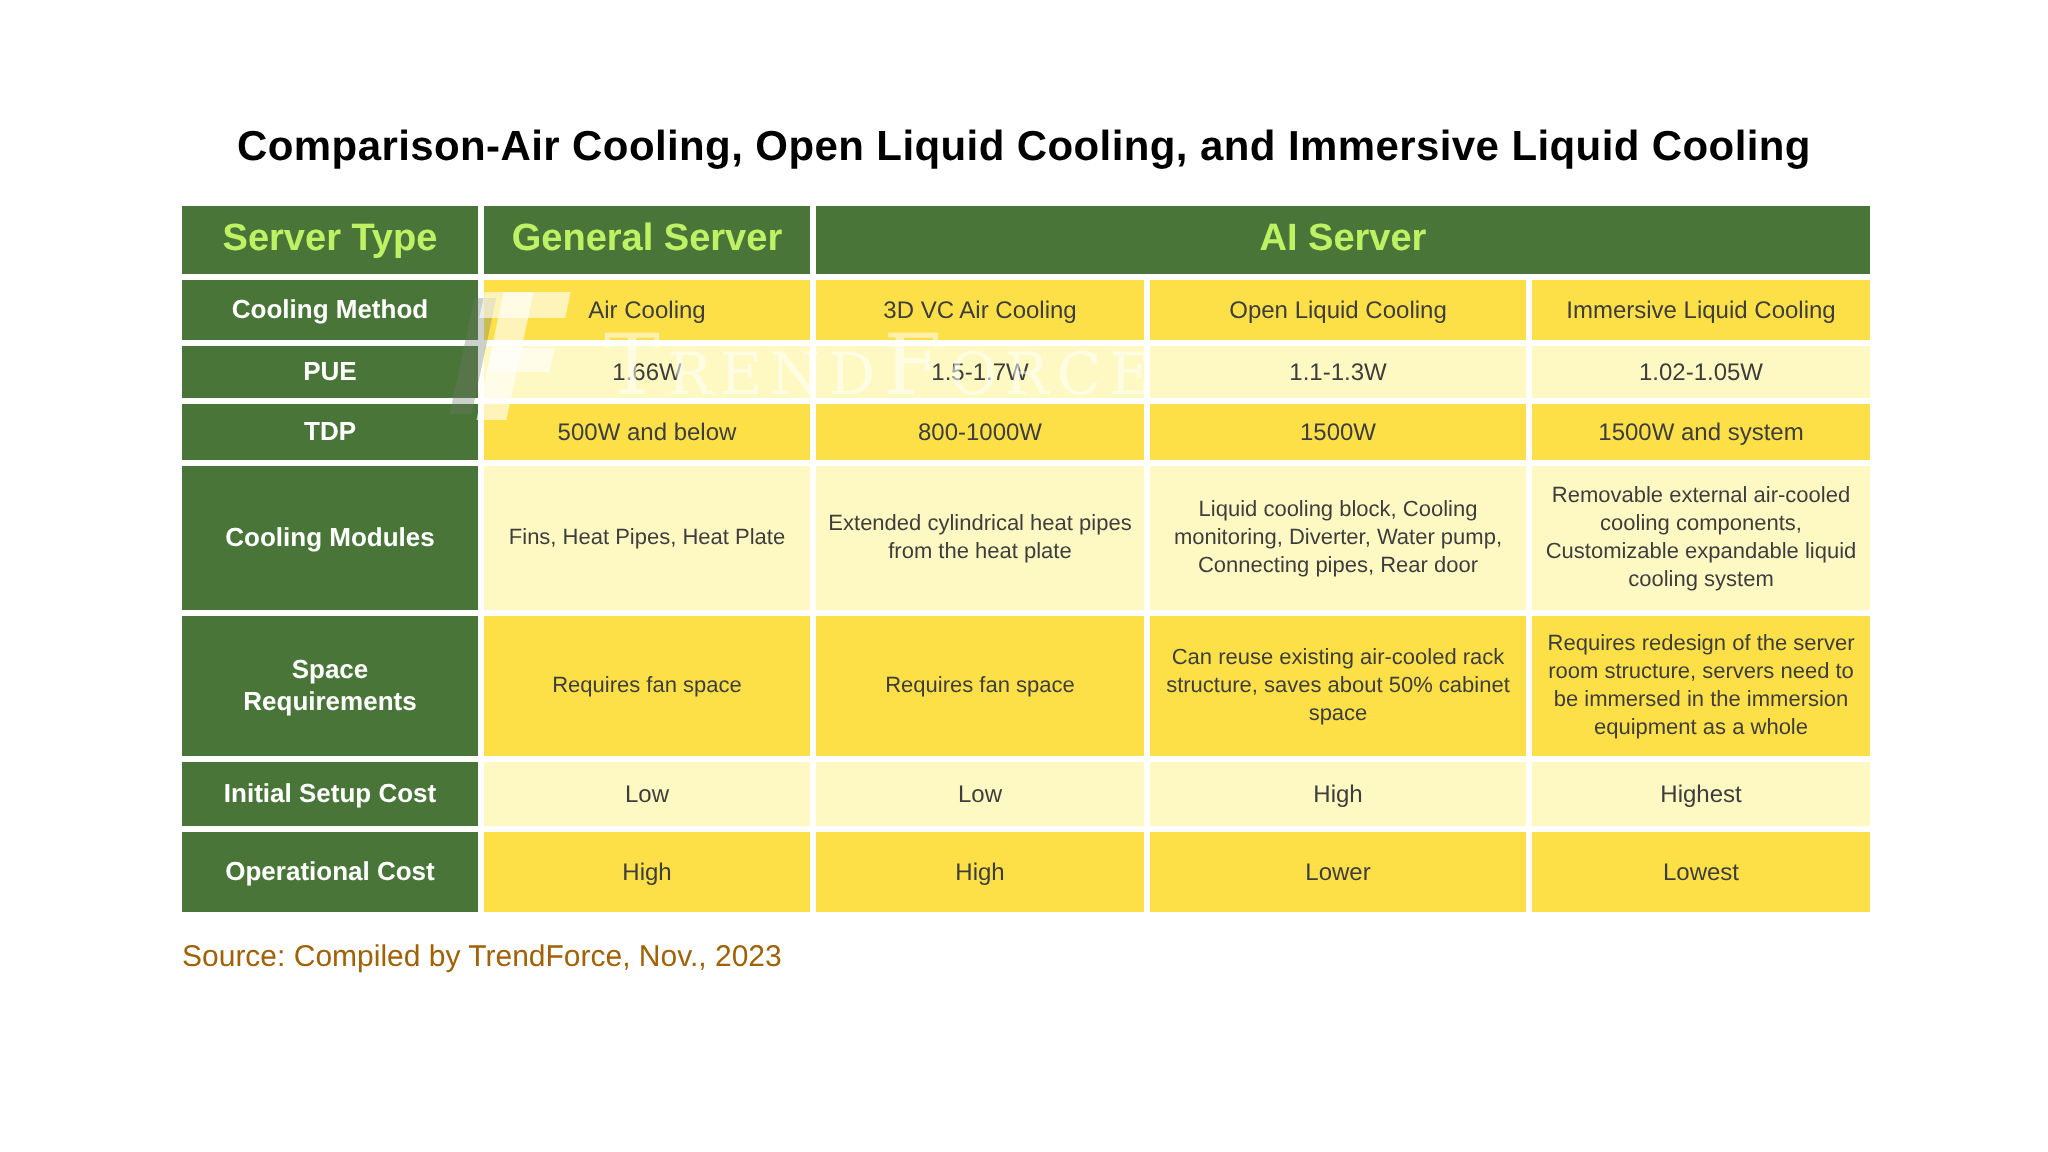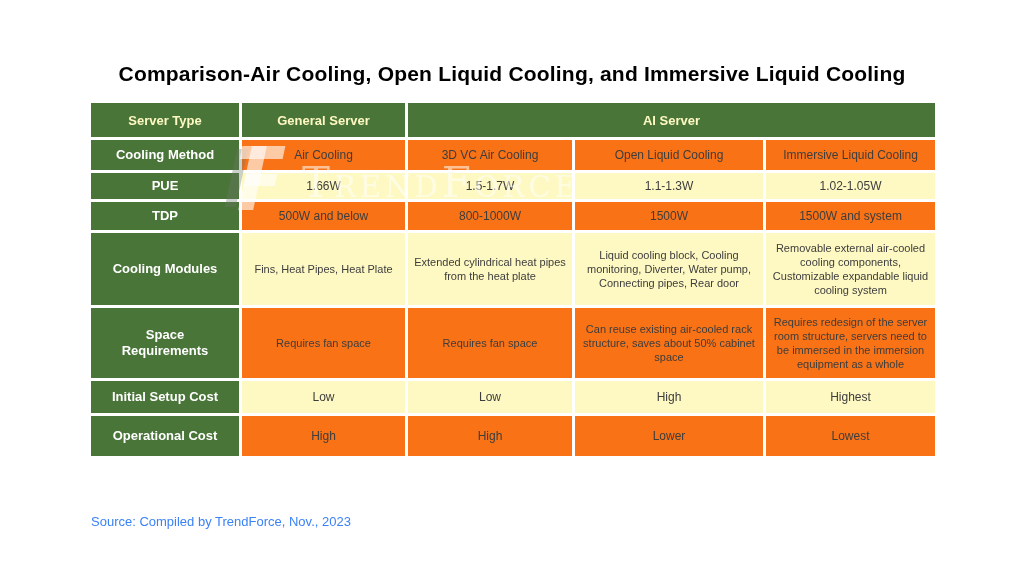--- a/index.html
+++ b/index.html
@@ -22,32 +22,32 @@
   }
   table.cmp {
     border-collapse: separate; border-spacing: 3px;
     width: 850px; table-layout: fixed;
   }
   table.cmp th, table.cmp td {
     text-align: center; vertical-align: middle;
     overflow: hidden;
   }
   tr.head th {
-    background: #4a7539; color: #fef9c3;
-    font-size: 13px; font-weight: bold; height: 34px;
+    background: #4a7539; color: #bef264;
+    font-size: 19px; font-weight: bold; height: 34px;
   }
   th.rowlabel {
     background: #4a7539; color: #ffffff;
     font-size: 13px; font-weight: bold;
     padding: 0 10px; line-height: 1.25;
   }
   td.cell {
     color: #3d3d3d; font-size: 12px; padding: 2px 6px;
   }
-  tr.med td.cell   { background: #f97316; }
+  tr.med td.cell   { background: #fde047; }
   tr.light td.cell { background: #fef9c3; }
   tr.tall td.cell  { font-size: 11px; line-height: 1.28; padding: 2px 5px; }
   tr.r0 { height: 30px; }
   tr.r1 { height: 26px; }
   tr.r2 { height: 28px; }
   tr.r3 { height: 72px; }
   tr.r4 { height: 70px; }
   tr.r5 { height: 32px; }
   tr.r6 { height: 40px; }
   .watermark {
@@ -75,21 +75,21 @@
   .wm-text {
     font-family: "DejaVu Serif", serif;
     font-variant: small-caps;
     font-size: 42px; letter-spacing: 4px;
     color: rgba(255, 255, 255, 0.55);
     margin-top: 8px;
     white-space: nowrap;
   }
   .source {
     position: absolute; left: 91px; top: 470px;
-    font-size: 13px; color: #3b82f6; margin-top: 44px;
+    font-size: 15px; color: #a16207;
   }
 </style>
 </head>
 <body>
 
 <div class="title">Comparison-Air Cooling, Open Liquid Cooling, and Immersive Liquid Cooling</div>
 
 <div class="table-wrap">
   <table class="cmp">
     <colgroup>

